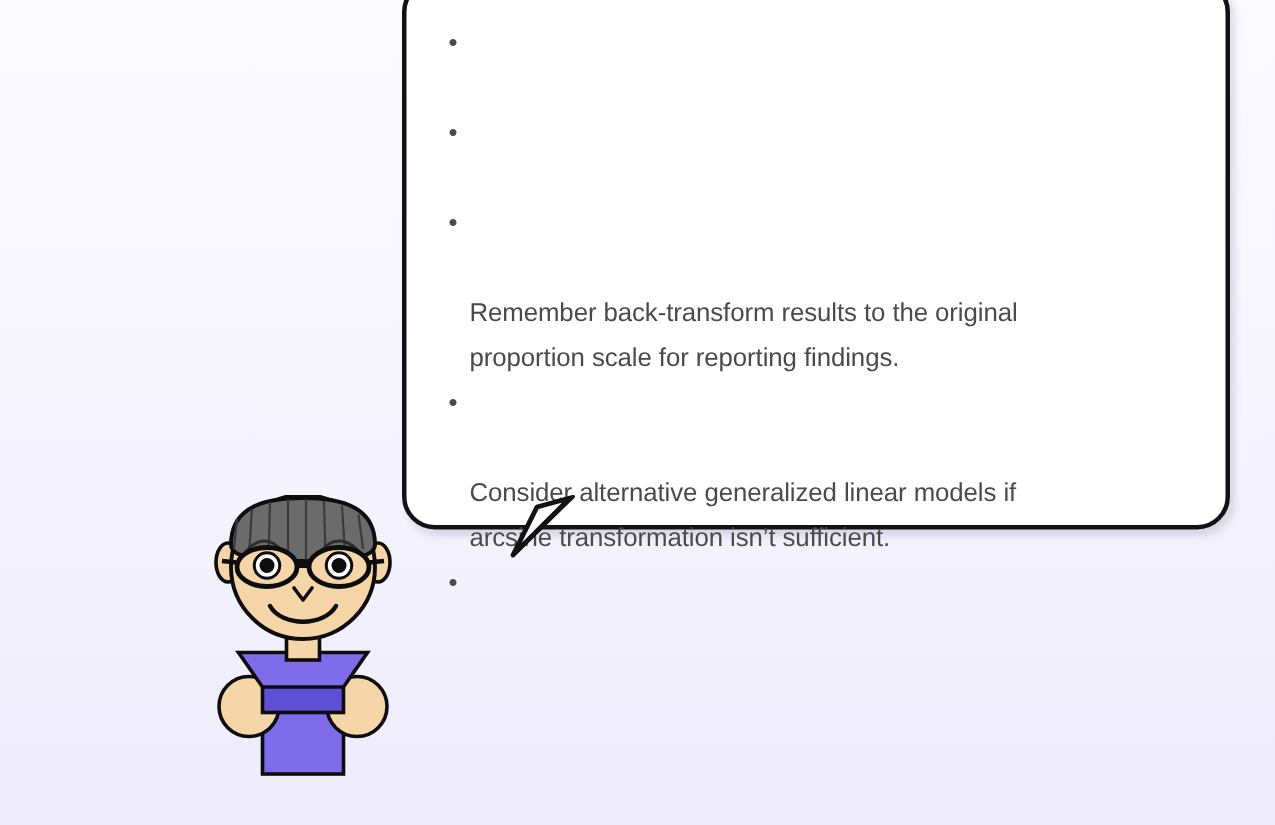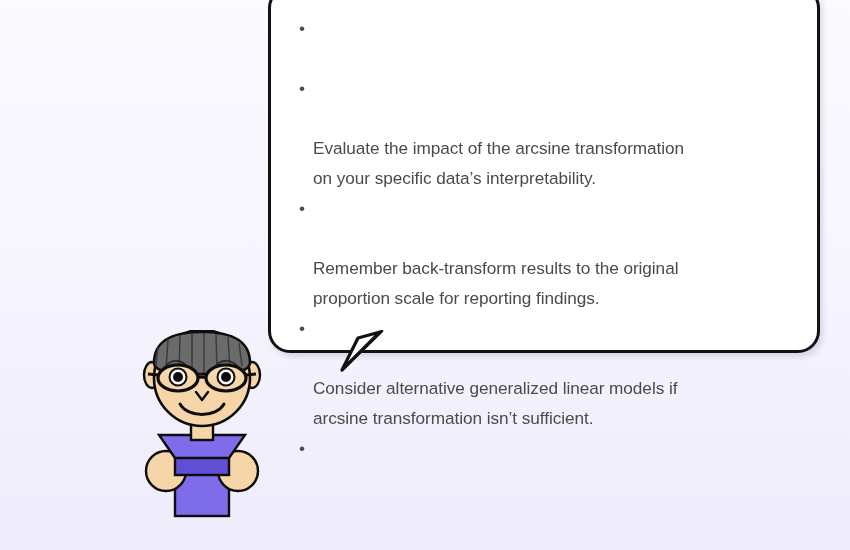--- a/index.html
+++ b/index.html
@@ -78,22 +78,20 @@
 </head>
 <body>
 
 <div class="bubble">
   <ul class="bullet-list">
     <li class="bullet-item">
       <span class="dot">•</span>
     </li>
     <li class="bullet-item">
       <span class="dot">•</span>
-      <span>Evaluate the impact of the arcsine transformation
-on your specific data’s interpretability.</span>
     </li>
     <li class="bullet-item">
       <span class="dot">•</span>
       <span>Remember back-transform results to the original
 proportion scale for reporting findings.</span>
     </li>
     <li class="bullet-item">
       <span class="dot">•</span>
       <span>Consider alternative generalized linear models if
 arcsine transformation isn’t sufficient.</span>

